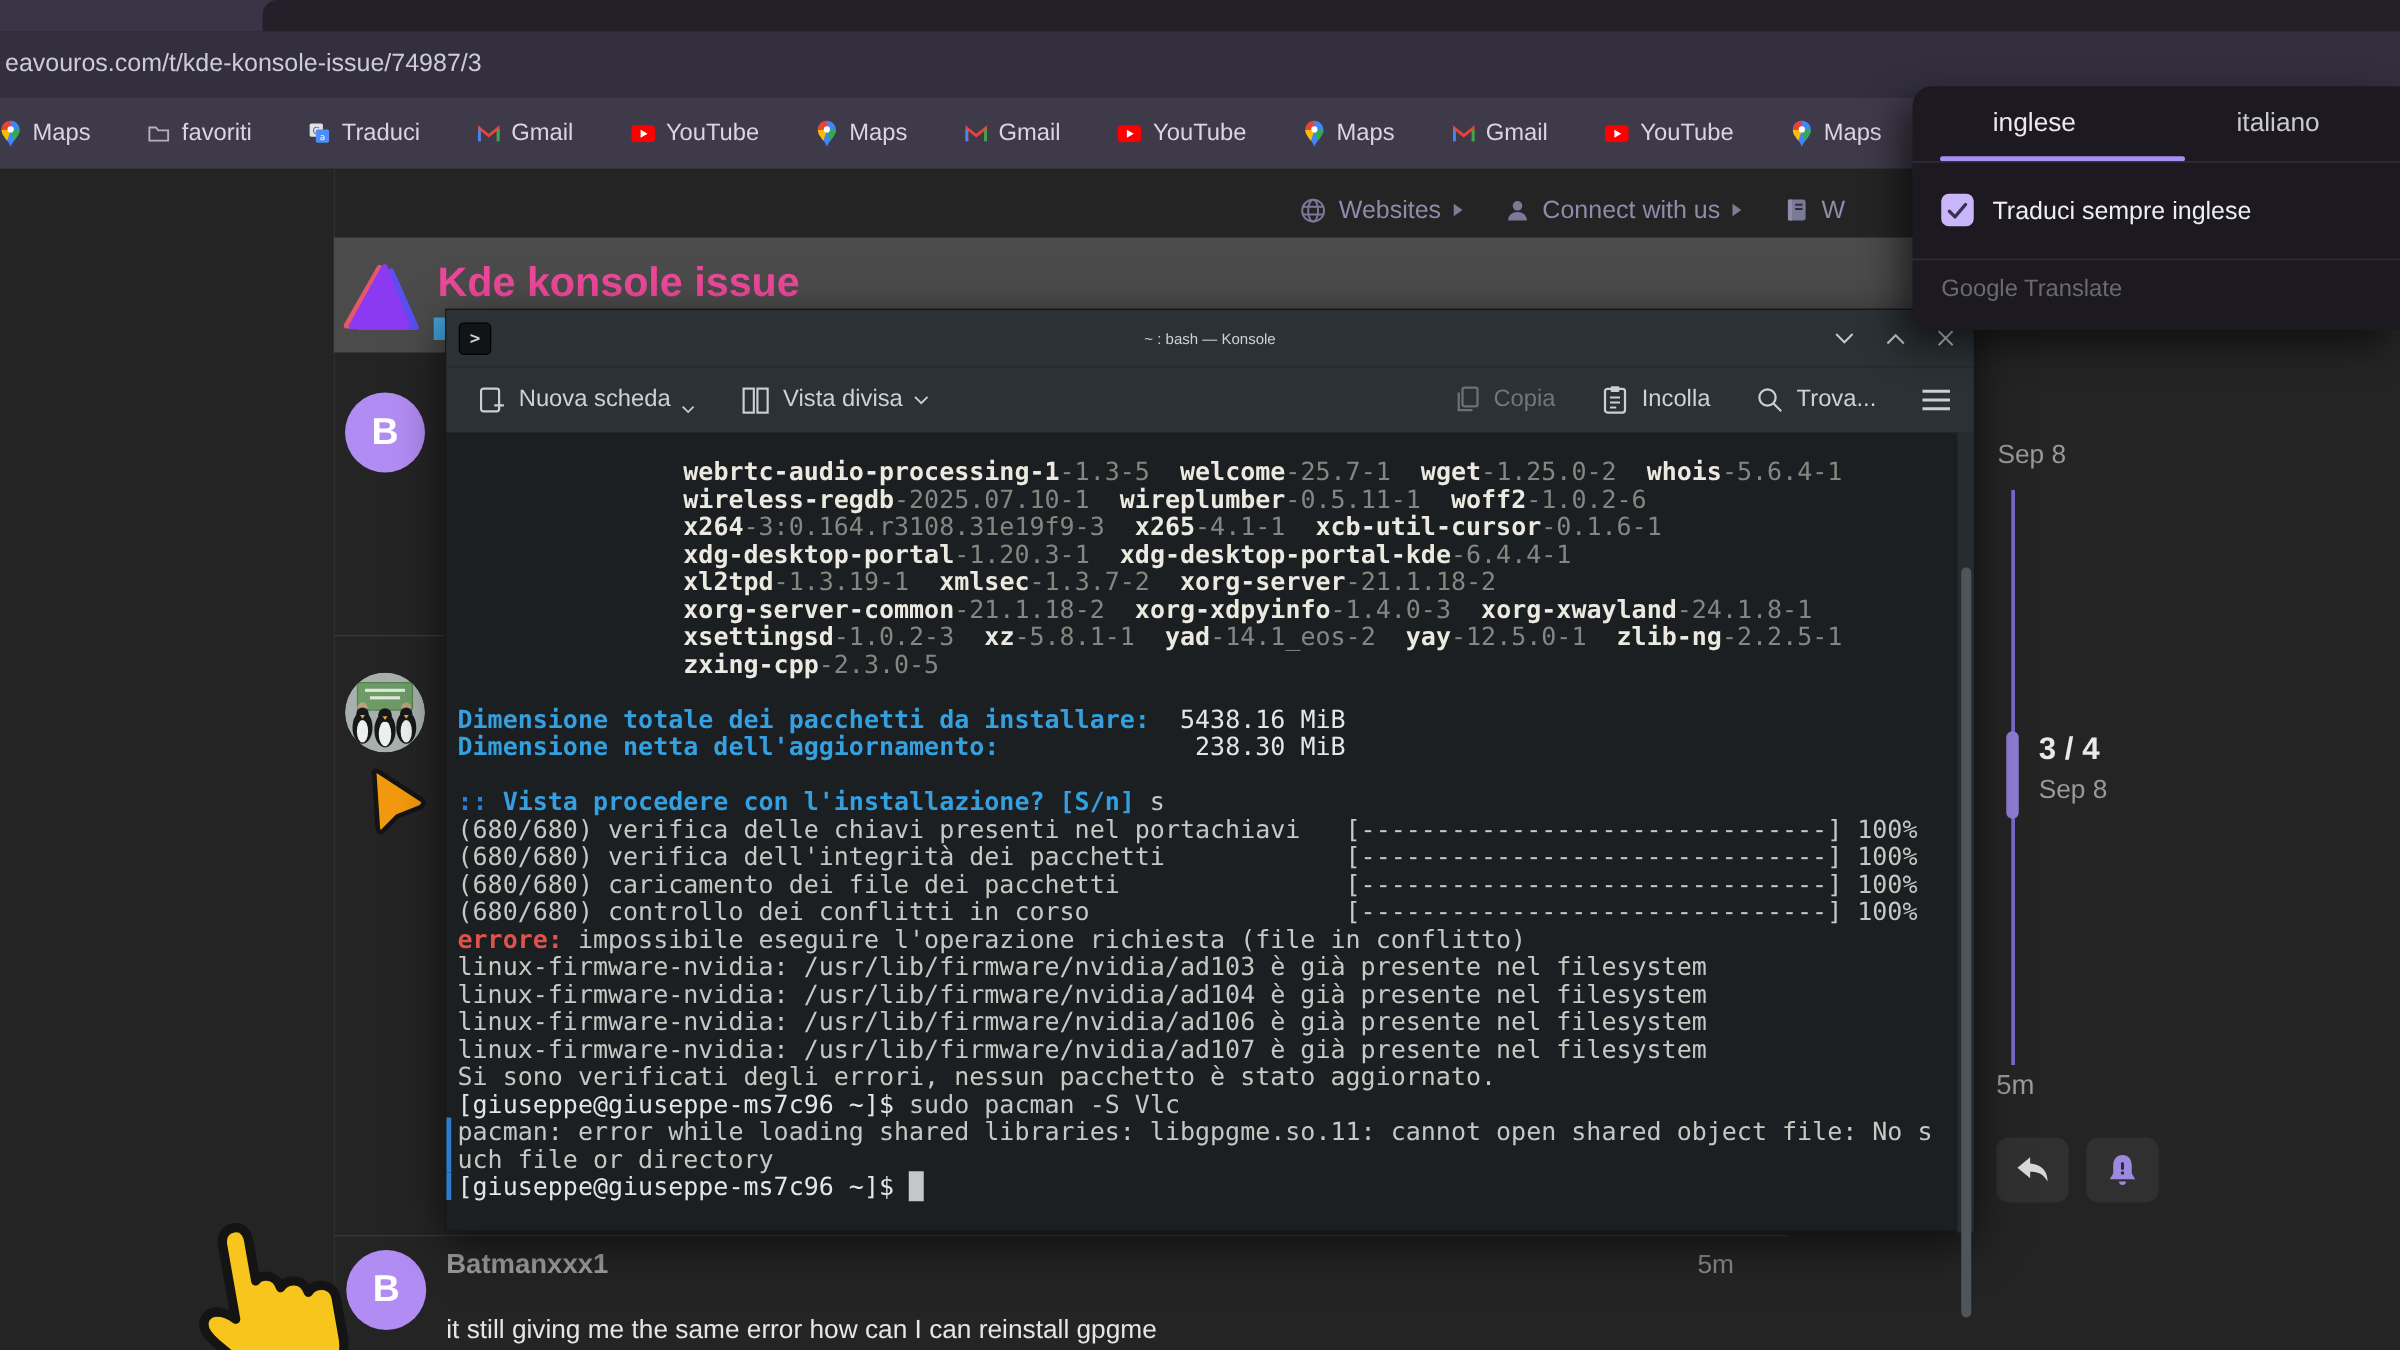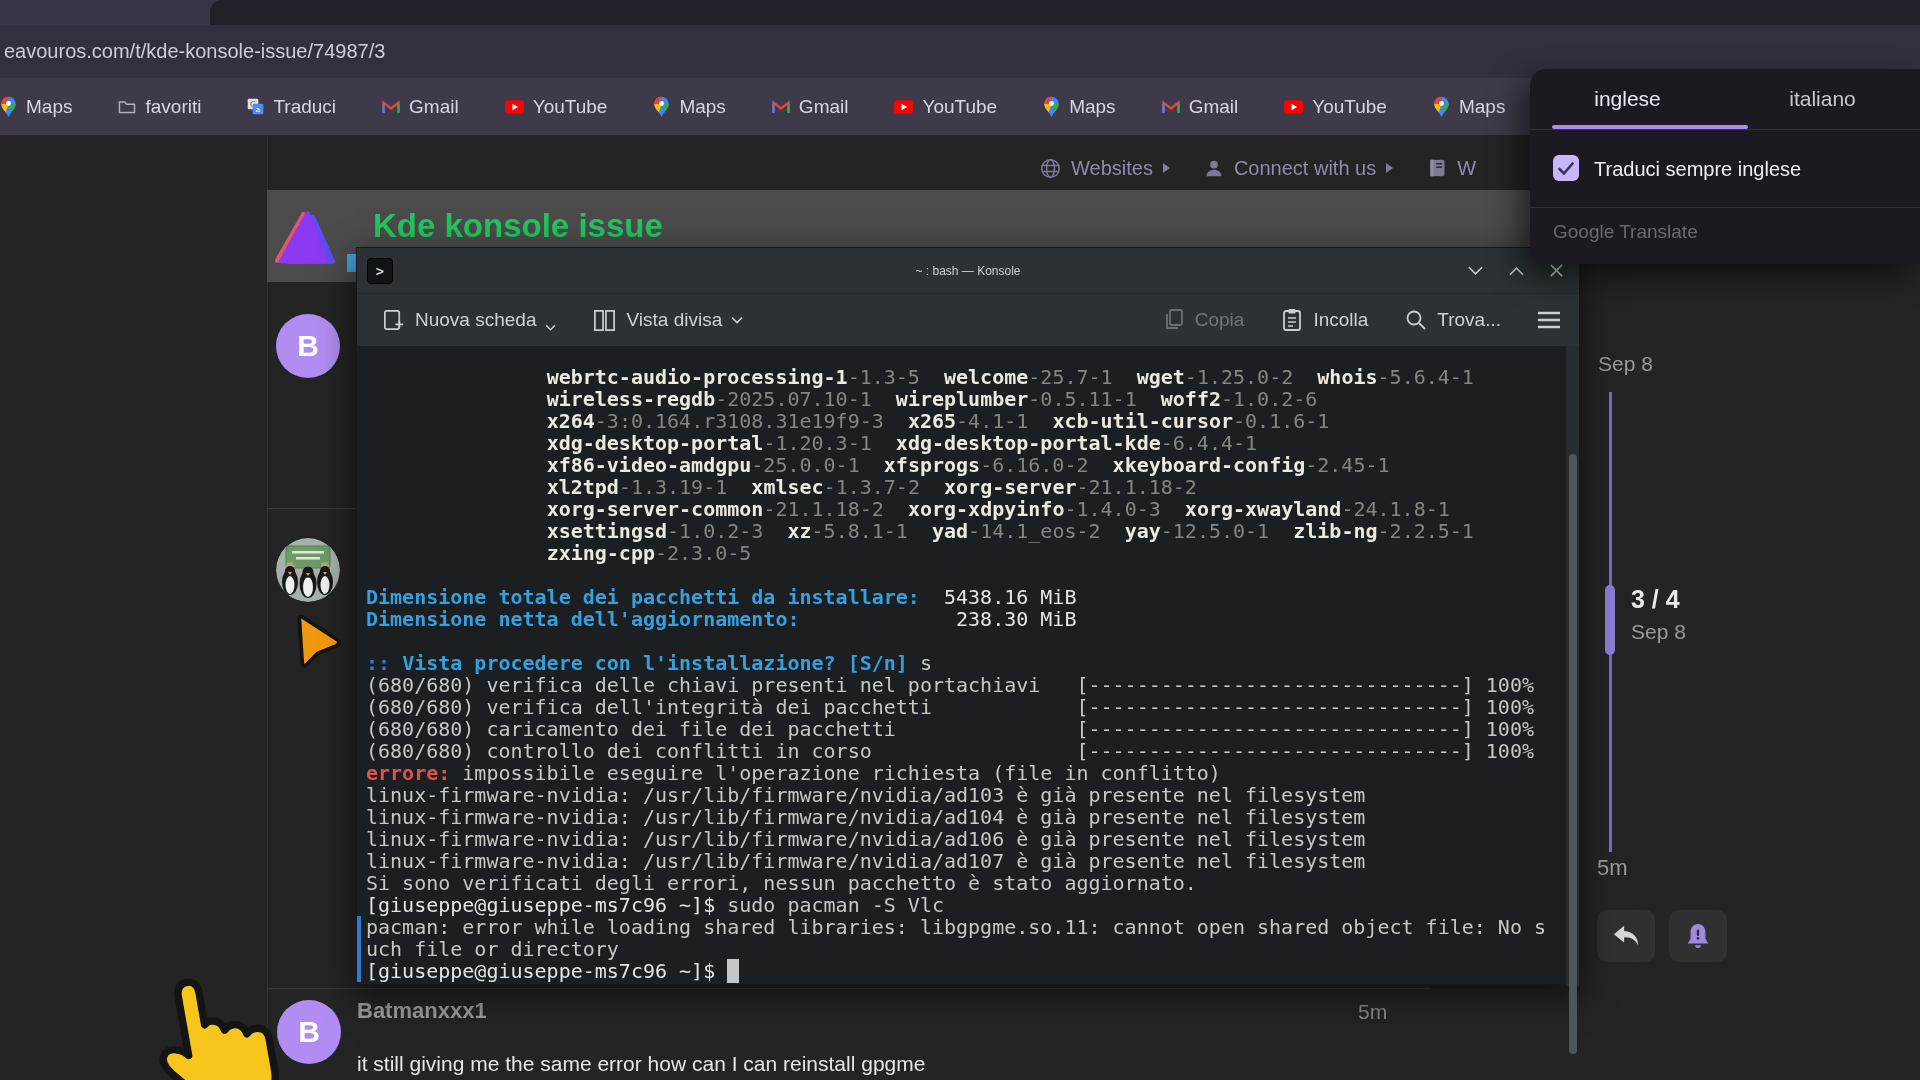--- a/index.html
+++ b/index.html
@@ -17,21 +17,21 @@
   .bm{display:flex;align-items:center;gap:9px;font-size:19px;color:#d9d5e2;white-space:nowrap;}
   .ic{display:inline-flex;align-items:center;}
 
   
   #page{left:0;top:135px;width:1920px;height:945px;background:#242424;}
   #seam{left:267px;top:0;width:1px;height:945px;background:#2f2f2f;}
   #forumnav{left:1040px;top:8px;height:50px;display:flex;align-items:center;gap:34px;color:#8e8bab;font-size:20px;}
   .fnav-item{display:flex;align-items:center;gap:10px;white-space:nowrap;}
   .caret{width:0;height:0;border-left:7px solid #8e8bab;border-top:5px solid transparent;border-bottom:5px solid transparent;opacity:.85;}
   #band{left:267px;top:55px;width:1313px;height:92px;background:#4b4b4b;}
-  #topictitle{left:350px;top:60px;height:62px;line-height:62px;font-size:33px;font-weight:bold;color:#22c55e;margin-left:23px;}
+  #topictitle{left:350px;top:60px;height:62px;line-height:62px;font-size:33px;font-weight:bold;color:#ec4899;}
   #eoslogo{left:272px;top:68px;}
   #bluebit{left:347px;top:119px;width:9px;height:18px;background:#41a3dd;}
 
   .avatar{width:64px;height:64px;border-radius:50%;background:#b18cf2;color:#fff;display:flex;
           align-items:center;justify-content:center;font-size:30px;font-weight:bold;}
   #avatar1{left:276px;top:179px;}
   #divider1{left:267px;top:373px;width:1313px;height:1px;background:#3a3a3a;}
   #penguinav{left:276px;top:403px;width:64px;height:64px;border-radius:50%;overflow:hidden;}
   #orangecursor{left:292px;top:479px;}
 
@@ -454,21 +454,20 @@
             <path d="M1 2h22M1 9h22M1 16h22" stroke="#c9cfd3" stroke-width="2.4"></path>
           </svg>
       </span>
     </div>
   </div>
   <div class="abs" id="term">
       <div class="tl"><span class="seg-t">               </span><span class="seg-p">webrtc-audio-processing-1</span><span class="seg-v">-1.3-5</span><span class="seg-t">  </span><span class="seg-p">welcome</span><span class="seg-v">-25.7-1</span><span class="seg-t">  </span><span class="seg-p">wget</span><span class="seg-v">-1.25.0-2</span><span class="seg-t">  </span><span class="seg-p">whois</span><span class="seg-v">-5.6.4-1</span></div>
       <div class="tl"><span class="seg-t">               </span><span class="seg-p">wireless-regdb</span><span class="seg-v">-2025.07.10-1</span><span class="seg-t">  </span><span class="seg-p">wireplumber</span><span class="seg-v">-0.5.11-1</span><span class="seg-t">  </span><span class="seg-p">woff2</span><span class="seg-v">-1.0.2-6</span></div>
       <div class="tl"><span class="seg-t">               </span><span class="seg-p">x264</span><span class="seg-v">-3:0.164.r3108.31e19f9-3</span><span class="seg-t">  </span><span class="seg-p">x265</span><span class="seg-v">-4.1-1</span><span class="seg-t">  </span><span class="seg-p">xcb-util-cursor</span><span class="seg-v">-0.1.6-1</span></div>
       <div class="tl"><span class="seg-t">               </span><span class="seg-p">xdg-desktop-portal</span><span class="seg-v">-1.20.3-1</span><span class="seg-t">  </span><span class="seg-p">xdg-desktop-portal-kde</span><span class="seg-v">-6.4.4-1</span></div>
-      <div class="tl"><span class="seg-t">               </span><span class="seg-p">xf86-video-amdgpu</span><span class="seg-v">-25.0.0-1</span><span class="seg-t">  </span><span class="seg-p">xfsprogs</span><span class="seg-v">-6.16.0-2</span><span class="seg-t">  </span><span class="seg-p">xkeyboard-config</span><span class="seg-v">-2.45-1</span></div>
       <div class="tl"><span class="seg-t">               </span><span class="seg-p">xl2tpd</span><span class="seg-v">-1.3.19-1</span><span class="seg-t">  </span><span class="seg-p">xmlsec</span><span class="seg-v">-1.3.7-2</span><span class="seg-t">  </span><span class="seg-p">xorg-server</span><span class="seg-v">-21.1.18-2</span></div>
       <div class="tl"><span class="seg-t">               </span><span class="seg-p">xorg-server-common</span><span class="seg-v">-21.1.18-2</span><span class="seg-t">  </span><span class="seg-p">xorg-xdpyinfo</span><span class="seg-v">-1.4.0-3</span><span class="seg-t">  </span><span class="seg-p">xorg-xwayland</span><span class="seg-v">-24.1.8-1</span></div>
       <div class="tl"><span class="seg-t">               </span><span class="seg-p">xsettingsd</span><span class="seg-v">-1.0.2-3</span><span class="seg-t">  </span><span class="seg-p">xz</span><span class="seg-v">-5.8.1-1</span><span class="seg-t">  </span><span class="seg-p">yad</span><span class="seg-v">-14.1_eos-2</span><span class="seg-t">  </span><span class="seg-p">yay</span><span class="seg-v">-12.5.0-1</span><span class="seg-t">  </span><span class="seg-p">zlib-ng</span><span class="seg-v">-2.2.5-1</span></div>
       <div class="tl"><span class="seg-t">               </span><span class="seg-p">zxing-cpp</span><span class="seg-v">-2.3.0-5</span></div>
       <div class="tl"></div>
       <div class="tl"><span class="seg-B">Dimensione totale dei pacchetti da installare:</span><span class="seg-t">  </span><span class="seg-W">5438.16 MiB</span></div>
       <div class="tl"><span class="seg-B">Dimensione netta dell'aggiornamento:</span><span class="seg-t">             </span><span class="seg-W">238.30 MiB</span></div>
       <div class="tl"></div>
       <div class="tl"><span class="seg-P">:: </span><span class="seg-B">Vista procedere con l'installazione? [S/n] </span><span class="seg-t">s</span></div>
       <div class="tl"><span class="seg-t">(680/680) verifica delle chiavi presenti nel portachiavi   [-------------------------------] 100%</span></div>

